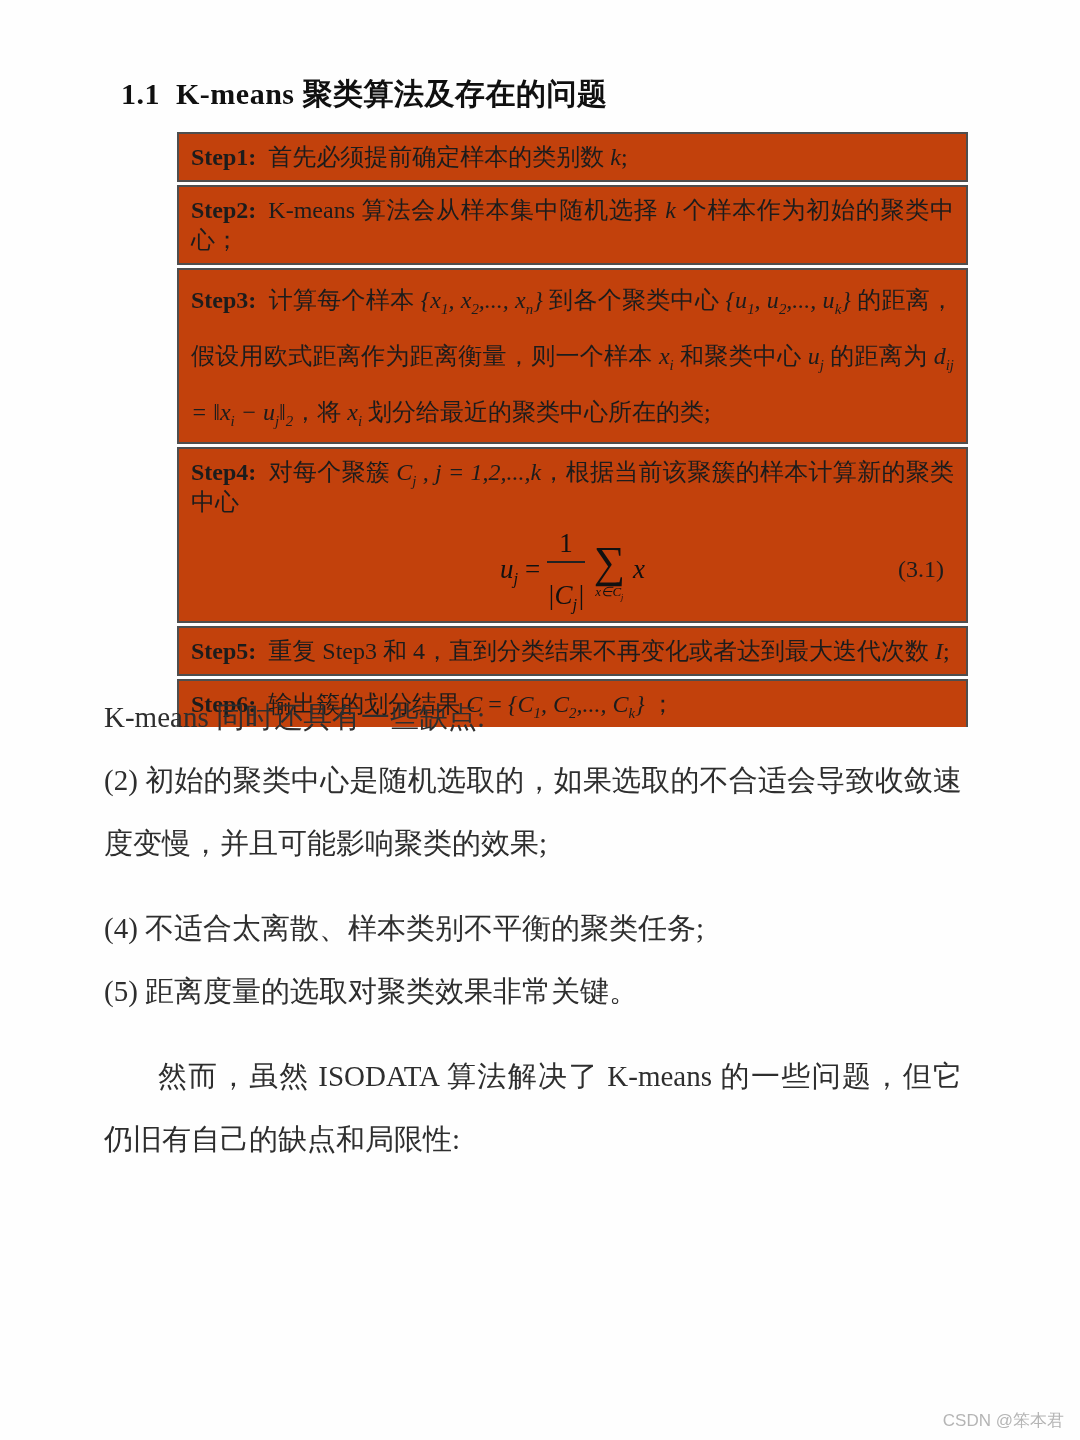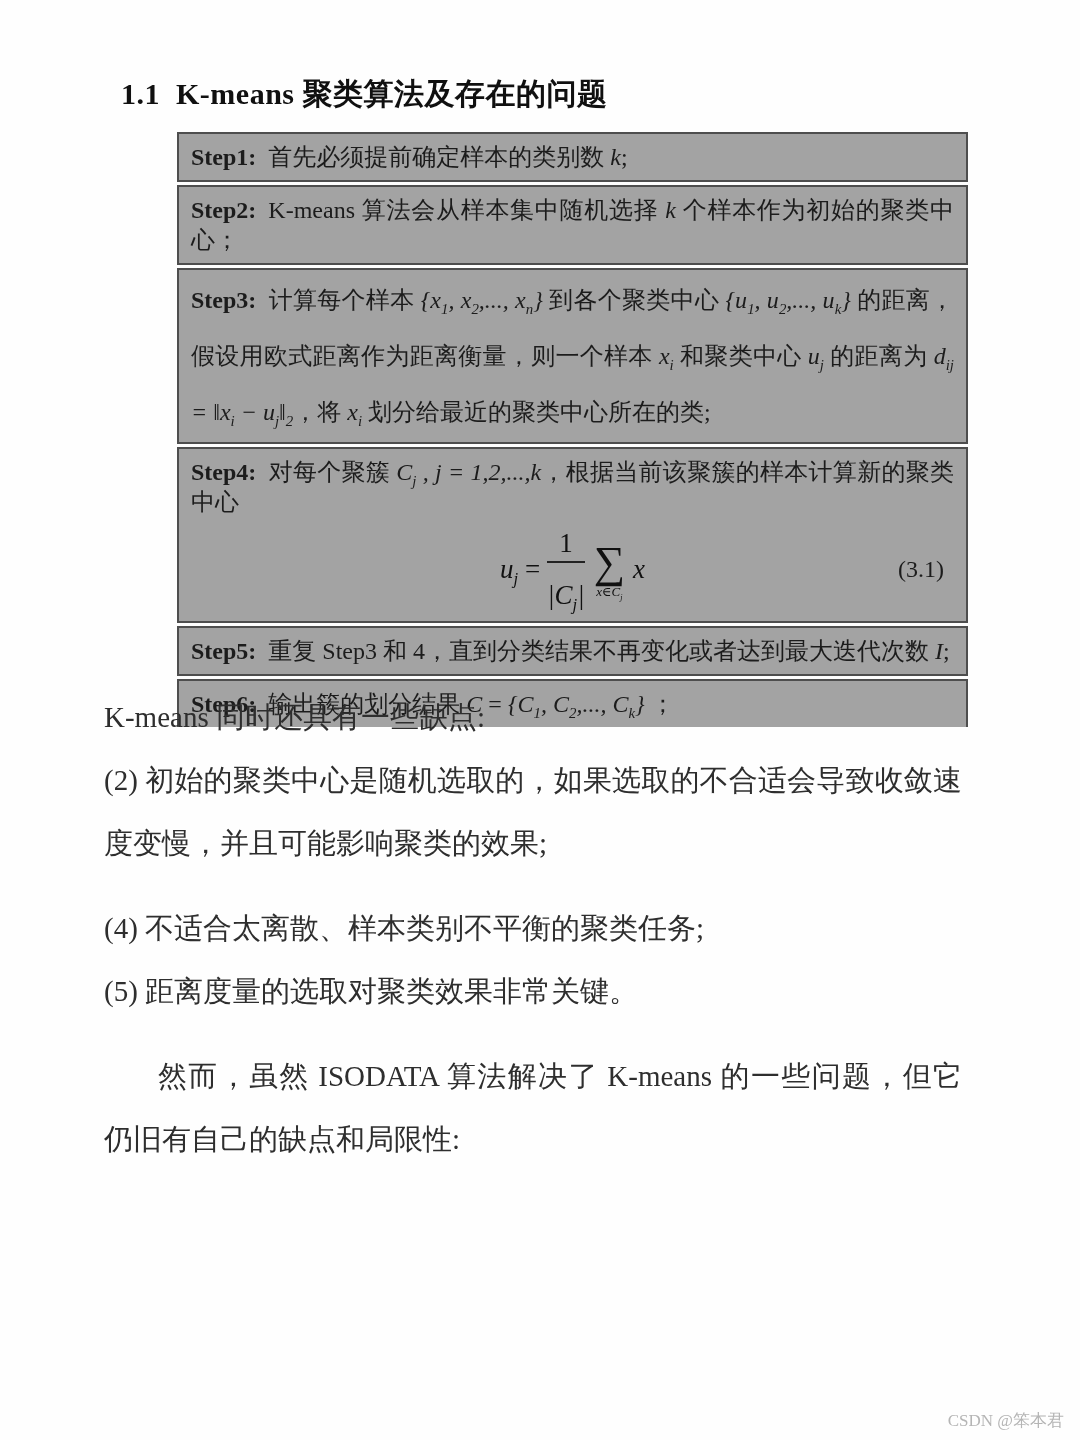--- a/index.html
+++ b/index.html
@@ -14,35 +14,35 @@
     position:absolute; left:121px; top:54px;
     font-size:30px; font-weight:bold; color:#101010;
     white-space:pre; letter-spacing:0.5px;
   }
 
   
   .steps-table { position:absolute; left:177px; top:132px; width:791px; }
   .step-row {
     border:2px solid #4e4e4e; margin-bottom:3px;
     padding:8px 12px; font-size:24px; line-height:30px;
-    color:#1c1c1c; text-align:justify; background:#a3a3a3;
+    color:#1c1c1c; text-align:justify; background:#c2410c;
   }
   .step-row.tall { line-height:56px; padding:2px 12px; }
   .step-row.last { border-bottom:none; margin-bottom:0; }
   .step-label { font-weight:bold; margin-right:12px; }
   .seg-m { font-style:italic; }
   sub.seg-s { font-style:italic; font-size:0.62em; line-height:0; }
 
   
   .formula-row {
     display:flex; align-items:center; justify-content:center;
     position:relative; margin-top:10px; margin-bottom:2px; min-height:84px;
     text-align:center;
   }
-  .formula-body { display:flex; align-items:center; gap:5px; font-size:27px; color:#111; }
+  .formula-body { display:flex; align-items:center; gap:5px; font-size:27px; color:#111;font-family:Liberation Serif, serif; }
   .frac { display:flex; flex-direction:column; align-items:center; margin:0 2px; }
   .frac-num { padding:0 12px 3px; border-bottom:2px solid #222; }
   .frac-den { padding-top:17px; }
   .sum-block { display:flex; flex-direction:column; align-items:center; line-height:1; margin-left:2px; }
   .sum-sigma { font-size:44px; }
   .sum-sub { font-size:13px; margin-top:0; }
   .operand { margin-left:3px; }
   .eq-number { position:absolute; right:10px; top:32%; font-size:24px; color:#1c1c1c; }
 
   
@@ -51,21 +51,21 @@
     font-size:29px; line-height:63px; color:#2e2e2e;
     text-align:justify;
   }
   .para { margin:0; }
   .para.gap-before { margin-top:22px; }
   .para.indent { text-indent:54px; }
 
   .watermark {
     position:absolute; right:16px; bottom:8px;
     font-size:17px; color:#b5b5b5;
-    font-family:Liberation Serif, serif;
+    font-family:Liberation Sans, sans-serif;
   }
 </style>
 </head>
 <body>
 
 <div class="page">
 
   <h1 class="title">1.1  K-means 聚类算法及存在的问题</h1>
 
   <div class="steps-table">

